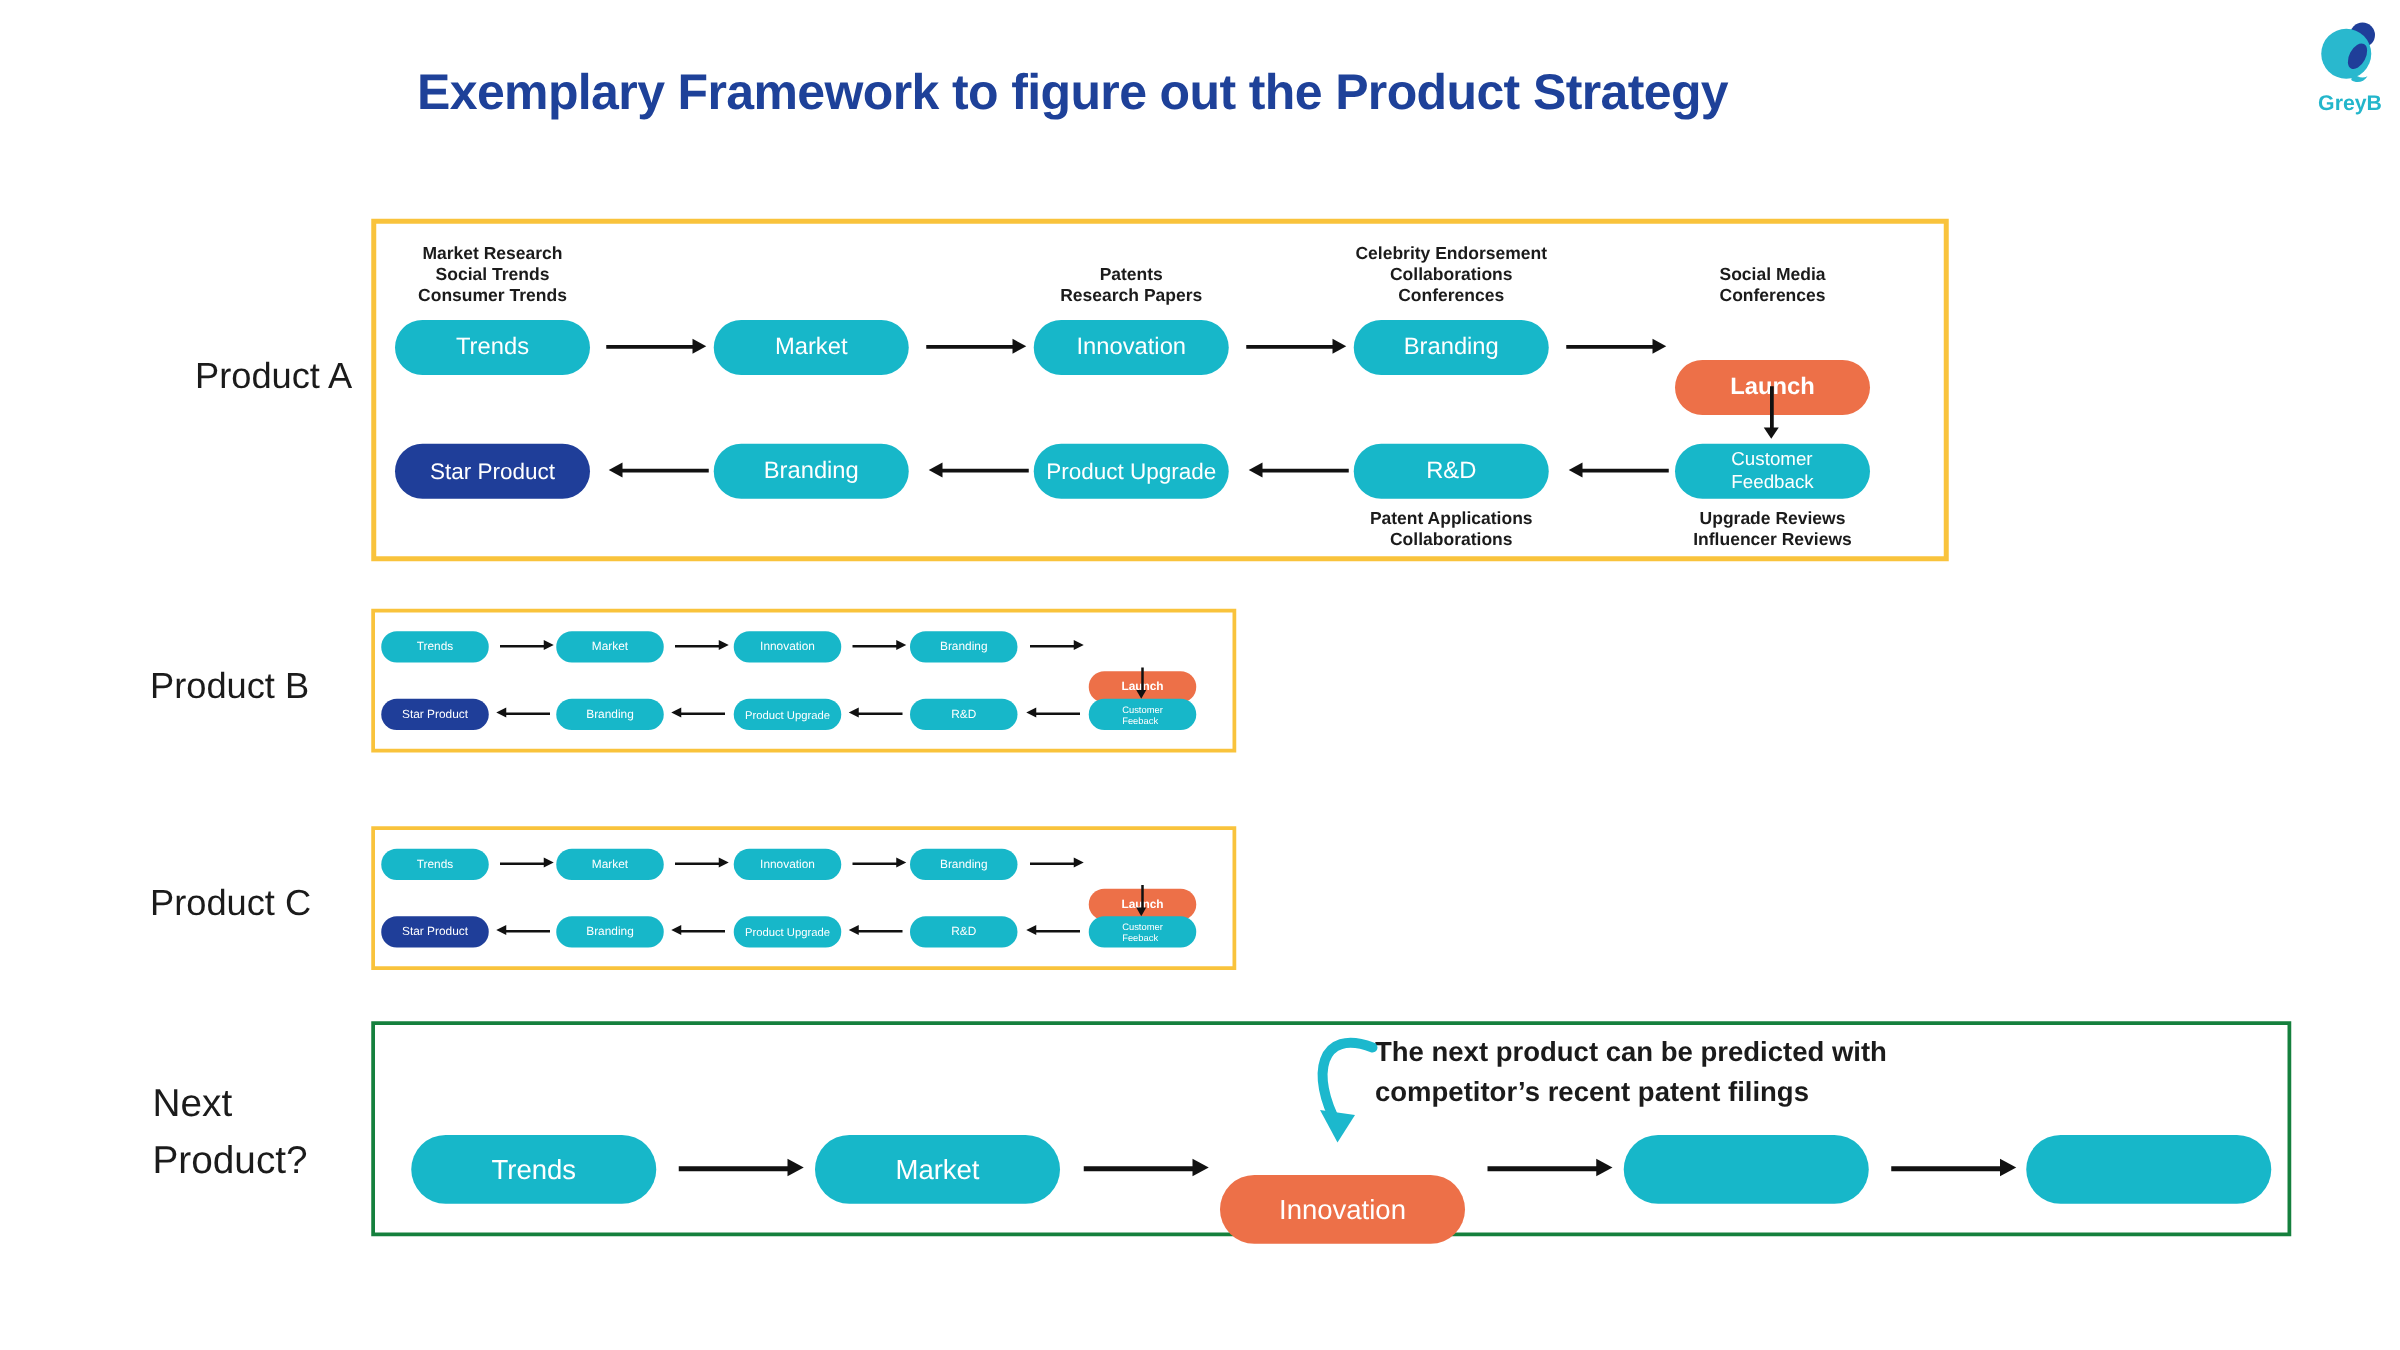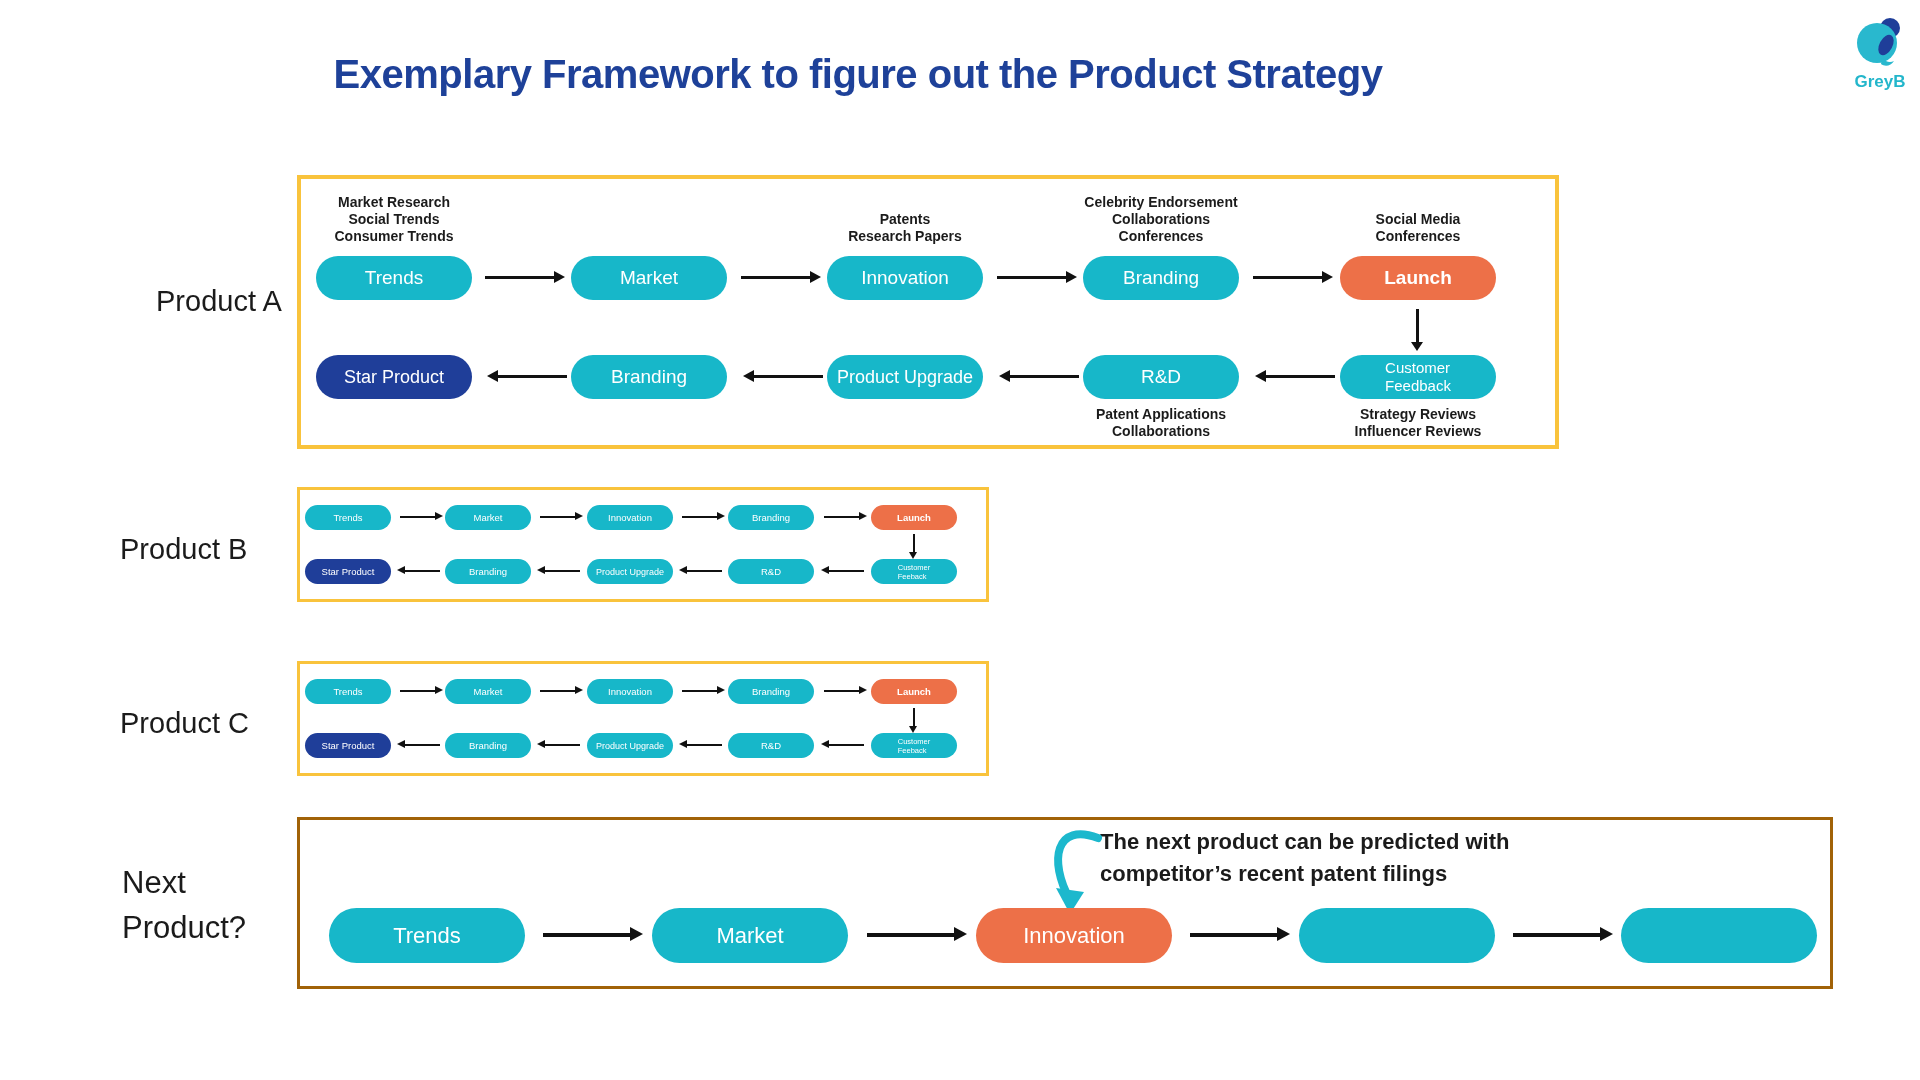--- a/index.html
+++ b/index.html
@@ -10,26 +10,26 @@
   .title { position:absolute; left:0; top:52px; width:1716px; text-align:center;
     font-size:40px; font-weight:700; color:#1E4199; letter-spacing:-0.5px; }
 
   .logo { position:absolute; left:1842px; top:14px; width:76px; text-align:center; }
   .logo-word { font-size:17px; font-weight:700; color:#23B6CB; margin-top:-2px; letter-spacing:0; }
 
   .row-label { position:absolute; font-size:29px; color:#1B1B1B; white-space:pre-line; line-height:45px; }
 
   .panel { position:absolute; background:#fff; }
   .panel.yellow { border:4px solid #F9C33C; }
-  .panel.teal-border { border:3px solid #a16207; }
+  .panel.teal-border { border:3px solid #15803d; }
 
   .pill { position:absolute; display:flex; align-items:center; justify-content:center;
     background:#17B7C9; color:#ffffff; border-radius:999px; 
     white-space:pre-line; }
-  .pill.orange { background:#ED7048; font-weight:700; }
+  .pill.orange { background:#ED7048; font-weight:700;margin-top:32px; }
   .pill.navy { background:#1F3E99; }
 
   .note { position:absolute; font-weight:700; color:#1B1B1B; text-align:center;
     white-space:pre-line; font-size:14px; line-height:17px; }
   .note.top { height:52px; display:flex; flex-direction:column; justify-content:flex-end; align-items:center; }
 
   
   .harrow { position:absolute; height:3px; background:#111; }
   .harrow.right::after { content:""; position:absolute; right:-10px; top:-5px;
     border-left:11px solid #111; border-top:6px solid transparent; border-bottom:6px solid transparent; }
@@ -107,21 +107,21 @@
     <div class="pill" style="left:1039px; top:176px; width:156px; height:44px; font-size:15px; line-height:18px;">Customer
 Feedback</div>
 
     <div class="harrow left" style="left:196px; top:196px; width:70px;"></div>
     <div class="harrow left" style="left:452px; top:196px; width:70px;"></div>
     <div class="harrow left" style="left:708px; top:196px; width:70px;"></div>
     <div class="harrow left" style="left:964px; top:196px; width:70px;"></div>
 
     <div class="note" style="left:750px; top:227px; width:220px;">Patent Applications
 Collaborations</div>
-    <div class="note" style="left:1007px; top:227px; width:220px;">Strategy Reviews
+    <div class="note" style="left:1007px; top:227px; width:220px;">Upgrade Reviews
 Influencer Reviews</div>
   </div>
 
   <div class="row-label" style="left:120px; top:527px;">Product B</div>
 
   <div class="panel yellow" style="left:297px; top:487px; width:692px; height:115px; border-width:3px;">
     <div class="pill" style="left:5px; top:15px; width:86px; height:25px; font-size:9.5px;">Trends</div>
     <div class="pill" style="left:145px; top:15px; width:86px; height:25px; font-size:9.5px;">Market</div>
     <div class="pill" style="left:287px; top:15px; width:86px; height:25px; font-size:9.5px;">Innovation</div>
     <div class="pill" style="left:428px; top:15px; width:86px; height:25px; font-size:9.5px;">Branding</div>

